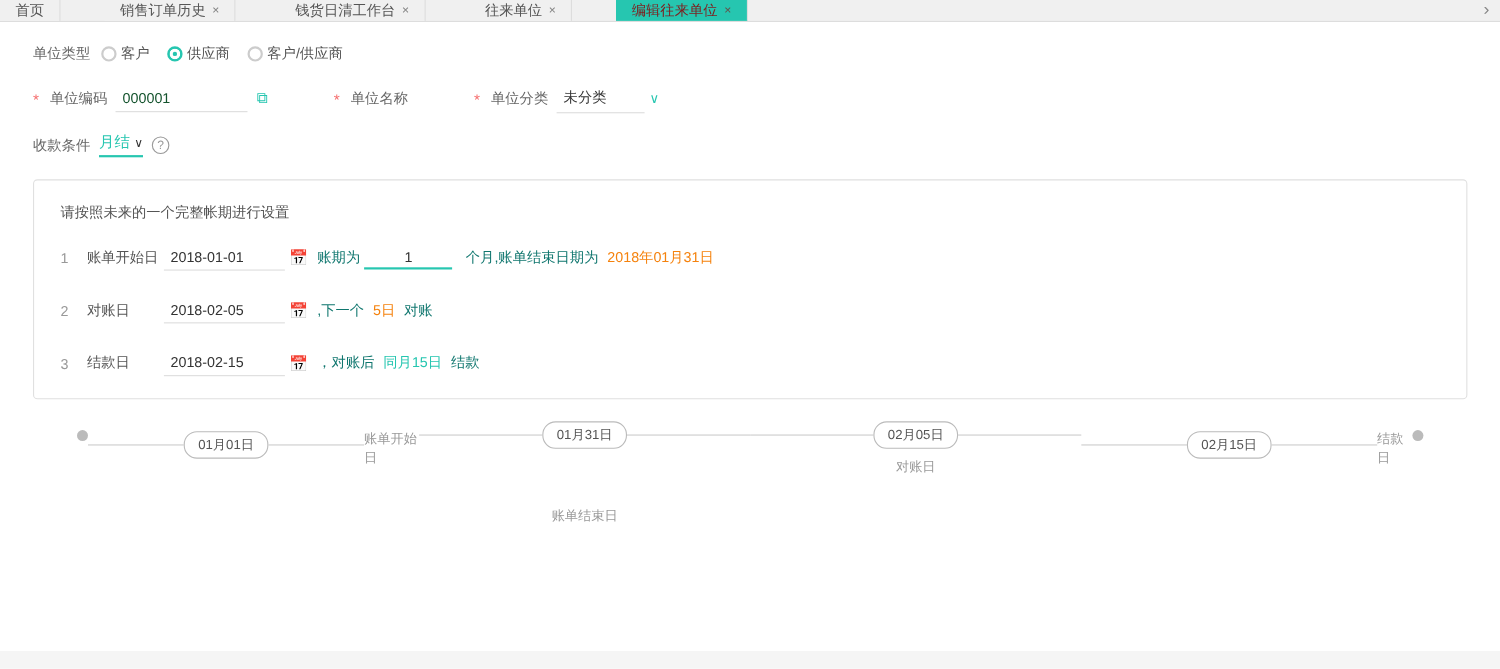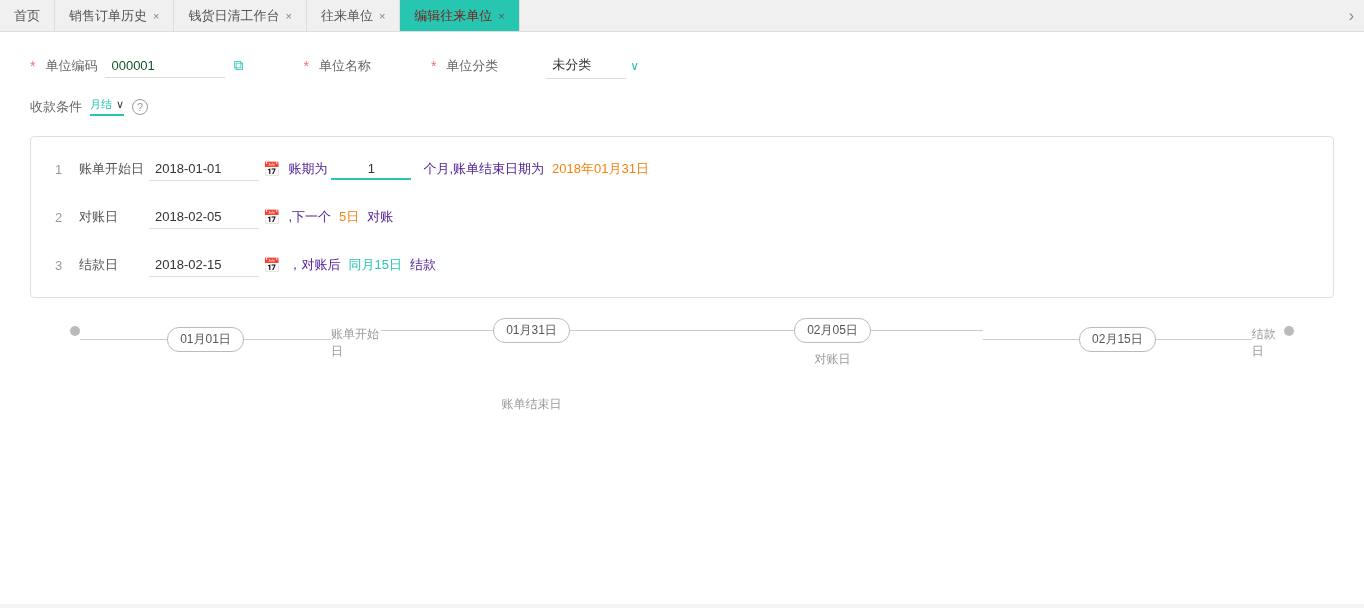--- a/index.html
+++ b/index.html
@@ -4,21 +4,22 @@
   <style>
     * { box-sizing: border-box; margin: 0; padding: 0; }
     body { font-family: "Microsoft YaHei", "PingFang SC", sans-serif; font-size: 14px; background: #f5f5f5; color: #333; }
 
     
     .tab-bar {
       display: flex;
       background: #f0f0f0;
       border-bottom: 1px solid #ddd;
       align-items: stretch;
-      height: 32px;
+      height: 20px;
+      gap: 40px;
     }
     .tab {
       display: flex;
       align-items: center;
       padding: 0 14px;
       cursor: pointer;
       font-size: 13px;
       color: #555;
       border-right: 1px solid #ddd;
       background: #f0f0f0;
@@ -114,21 +115,20 @@
     .field-input.name-input { width: 200px; }
     .field-icon {
       color: #26c6b0;
       font-size: 14px;
       cursor: pointer;
     }
     .select-group {
       display: flex;
       align-items: center;
       gap: 4px;
-      margin-left: 40px;
     }
     .select-value {
       font-size: 13px;
       color: #333;
       border-bottom: 1px solid #ddd;
       padding: 4px 6px;
       min-width: 80px;
     }
     .select-arrow {
       color: #26c6b0;
@@ -145,21 +145,21 @@
     }
     .payment-select {
       display: flex;
       align-items: center;
       gap: 4px;
       border-bottom: 2px solid #26c6b0;
       padding-bottom: 2px;
     }
     .payment-value {
       color: #26c6b0;
-      font-size: 11px;
+      font-size: 14px;
     }
     .payment-arrow {
       color: #333;
       font-size: 11px;
     }
     .help-icon {
       width: 16px;
       height: 16px;
       border-radius: 50%;
       border: 1px solid #999;
@@ -210,21 +210,21 @@
       background: transparent;
     }
     .cal-icon {
       color: #26c6b0;
       font-size: 14px;
       margin-left: 4px;
       cursor: pointer;
     }
     .period-suffix {
       font-size: 13px;
-      color: #4c1d95;
+      color: #0f766e;
       margin-left: 8px;
     }
     .period-input-month {
       border: none;
       border-bottom: 2px solid #26c6b0;
       width: 80px;
       font-size: 13px;
       padding: 2px 4px;
       outline: none;
       margin: 0 4px;
@@ -269,20 +269,37 @@
   </div>
   <div class="tab active">
     <span>编辑往来单位</span>
     <span class="tab-close">×</span>
   </div>
   <div class="tab-arrow">›</div>
 </div>
 
 <div class="main-content">
 
+  <div class="form-row">
+    <span class="form-label">单位类型</span>
+    <div class="radio-group">
+      <label class="radio-item">
+        <span class="radio-circle"></span>
+        <span>客户</span>
+      </label>
+      <label class="radio-item">
+        <span class="radio-circle selected"></span>
+        <span>供应商</span>
+      </label>
+      <label class="radio-item">
+        <span class="radio-circle"></span>
+        <span>客户/供应商</span>
+      </label>
+    </div>
+  </div>
 
   <div class="form-row" style="gap:30px;">
     <div class="field-group">
       <span class="required-star">*</span>
       <span class="form-label">单位编码</span>
       <input class="field-input code-input" value="000001" style="">
       <span class="field-icon">⧉</span>
     </div>
     <div class="field-group" style="margin-left:30px;">
       <span class="required-star">*</span>
@@ -301,20 +318,21 @@
   <div class="payment-row">
     <span class="form-label">收款条件</span>
     <div class="payment-select">
       <span class="payment-value">月结</span>
       <span class="payment-arrow">∨</span>
     </div>
     <span class="help-icon">?</span>
   </div>
 
   <div class="period-box">
+    <div class="period-title">请按照未来的一个完整帐期进行设置</div>
 
     <div class="period-row">
       <span class="period-num">1</span>
       <span class="period-row-label">账单开始日</span>
       <input class="date-input" value="2018-01-01" style="">
       <span class="cal-icon">📅</span>
       <span class="period-suffix">账期为</span>
       <input class="period-input-month" value="1" style="">
       <span class="period-suffix">个月,账单结束日期为</span>
       <span class="period-suffix highlight-orange">2018年01月31日</span>

